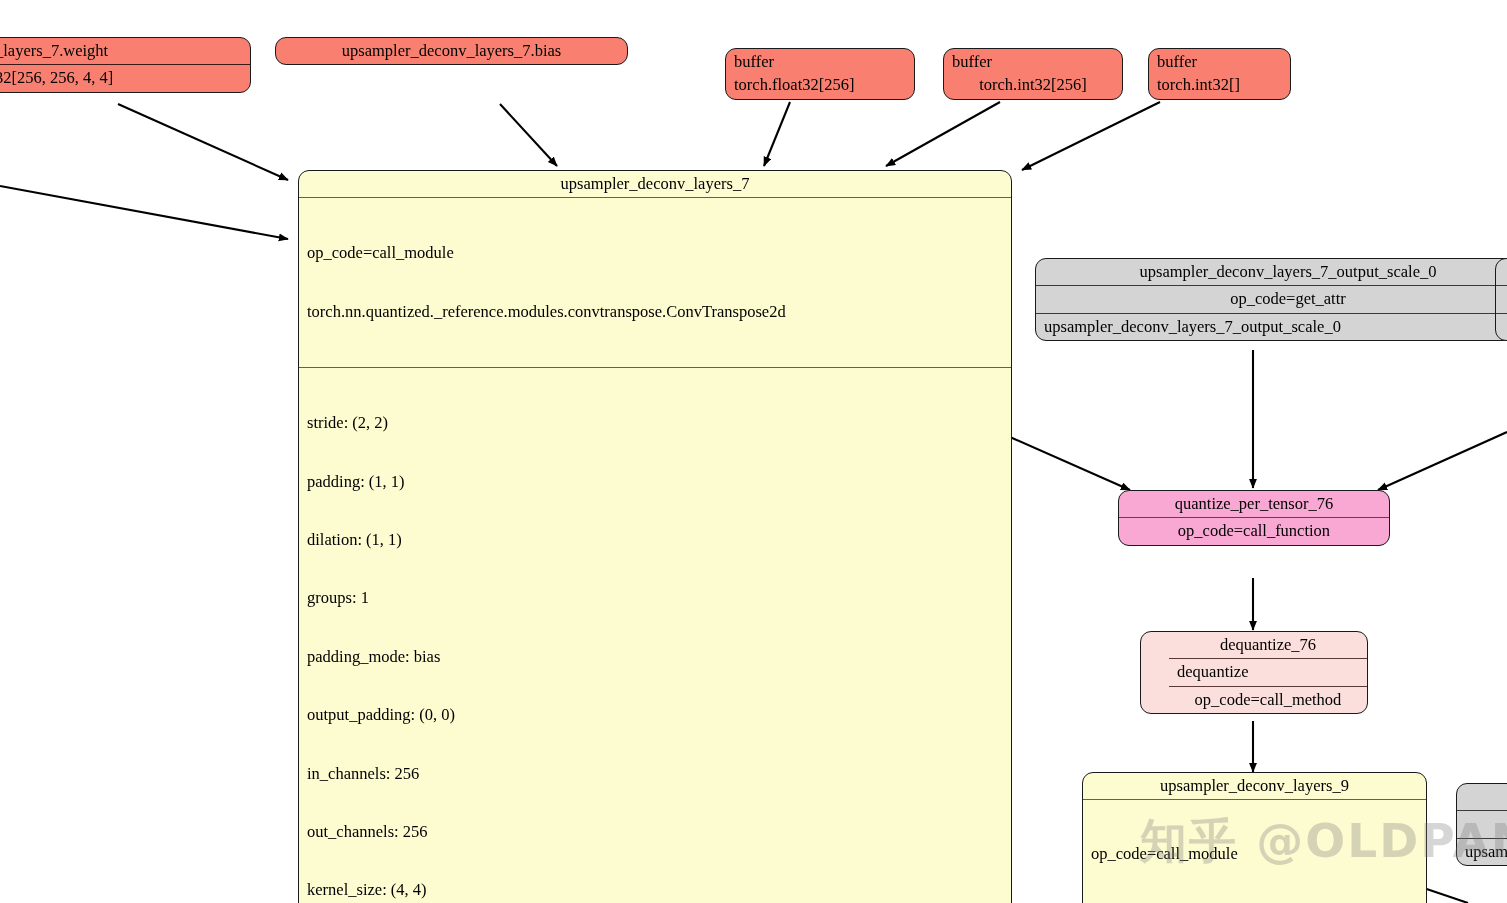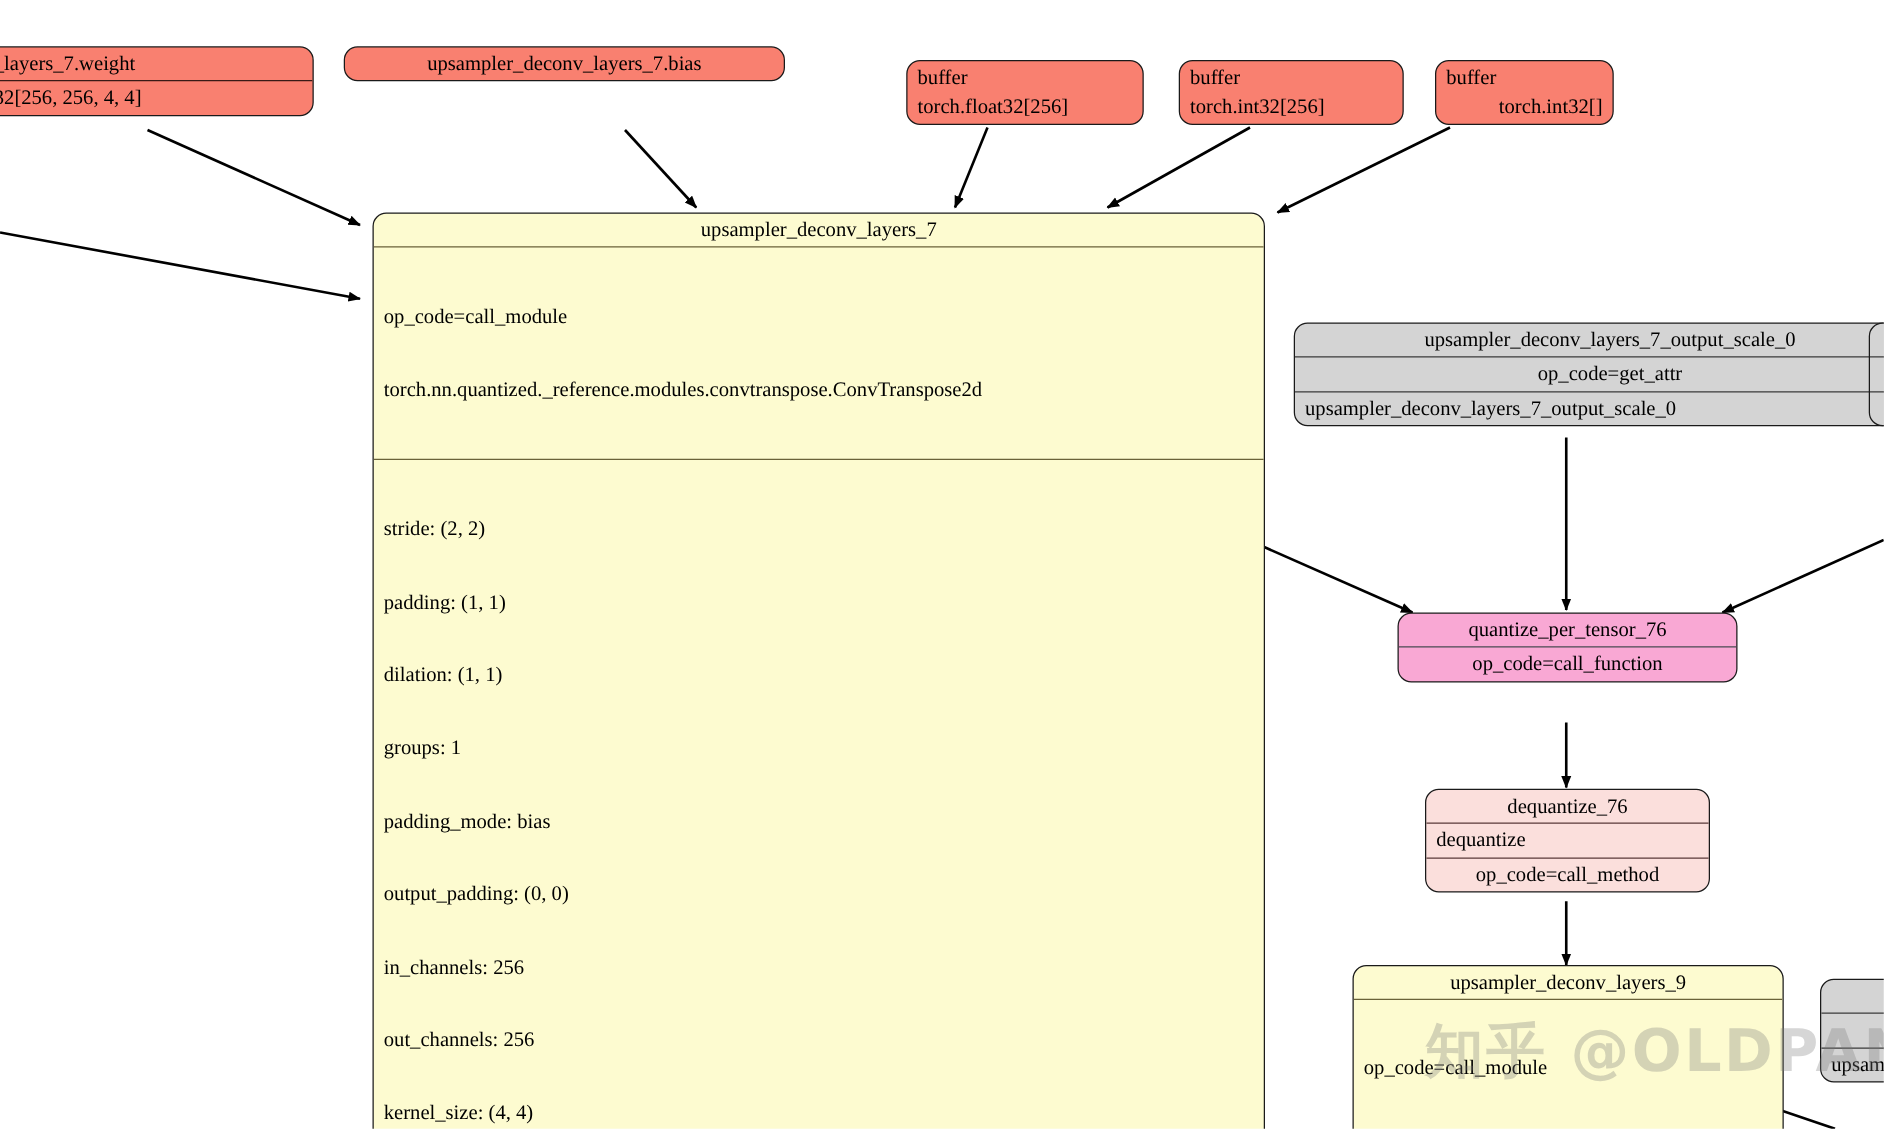--- a/index.html
+++ b/index.html
@@ -124,26 +124,26 @@
     <div class="row center fs-title">upsampler_deconv_layers_7.bias</div>
   </div>
 
   <div class="node n-param" style="left:725px; top:48px; width:190px;">
     <div class="row left fs-body">buffer</div>
     <div class="row left fs-body" style="border-top:none; padding-top:0;">torch.float32[256]</div>
   </div>
 
   <div class="node n-param" style="left:943px; top:48px; width:180px;">
     <div class="row left fs-body">buffer</div>
-    <div class="row left fs-body" style="border-top:none; padding-top:0;">torch.int32[256]</div>
+    <div class="row left fs-body" style="border-top:none; padding-top:0;text-align:center;">torch.int32[256]</div>
   </div>
 
   <div class="node n-param" style="left:1148px; top:48px; width:143px;">
     <div class="row left fs-body">buffer</div>
-    <div class="row left fs-body" style="border-top:none; padding-top:0;text-align:right;">torch.int32[]</div>
+    <div class="row left fs-body" style="border-top:none; padding-top:0;">torch.int32[]</div>
   </div>
 
   <div class="node n-module" style="left:298px; top:170px; width:714px;">
     <div class="row center fs-title">upsampler_deconv_layers_7</div>
     <div class="row left fs-body" style="padding-top:6px; padding-bottom:7px;">
       <div>op_code=call_module</div>
       <div>torch.nn.quantized._reference.modules.convtranspose.ConvTranspose2d</div>
     </div>
     <div class="row left fs-body" style="padding-top:6px; padding-bottom:8px;">
       <div>stride: (2, 2)</div>
@@ -168,21 +168,21 @@
     <div class="row center fs-title">&nbsp;</div>
     <div class="row center fs-body">&nbsp;</div>
     <div class="row left fs-body">&nbsp;</div>
   </div>
 
   <div class="node n-func" style="left:1118px; top:490px; width:272px;">
     <div class="row center fs-title">quantize_per_tensor_76</div>
     <div class="row center fs-body">op_code=call_function</div>
   </div>
 
-  <div class="node n-method" style="left:1140px; top:631px; width:228px;">
+  <div class="node n-method" style="left:1140px; top:631px; width:228px;padding-left:28px;">
     <div class="row center fs-title">dequantize_76</div>
     <div class="row left fs-body">dequantize</div>
     <div class="row center fs-body">op_code=call_method</div>
   </div>
 
   <div class="node n-module" style="left:1082px; top:772px; width:345px;">
     <div class="row center fs-title">upsampler_deconv_layers_9</div>
     <div class="row left fs-body" style="padding-top:5px; padding-bottom:6px;">
       <div>op_code=call_module</div>
       <div>torch.nn.modules.activation.ReLU</div>

